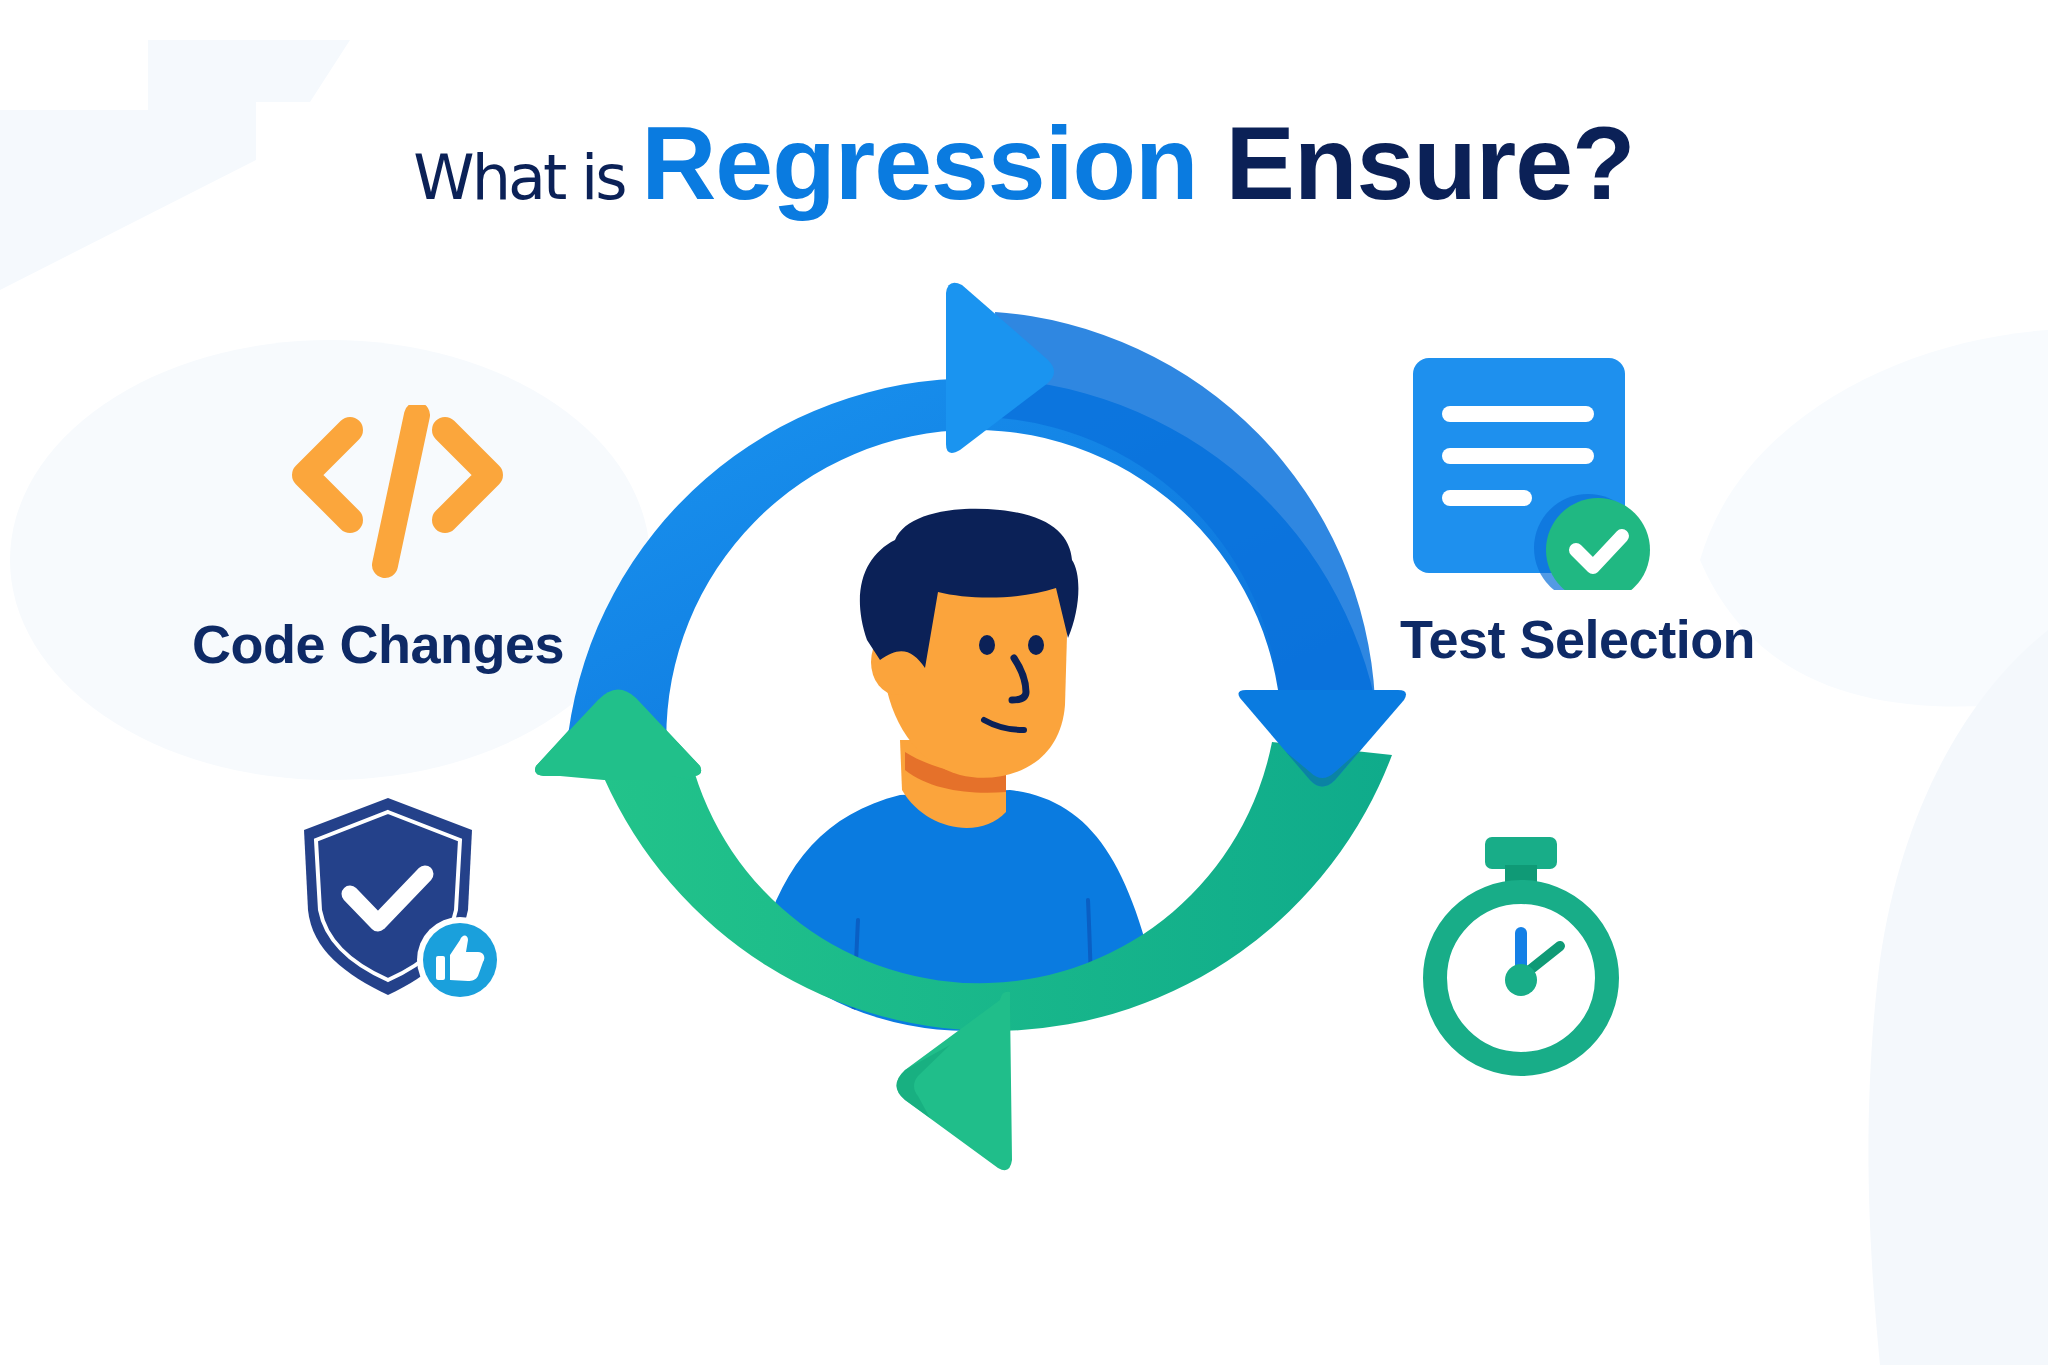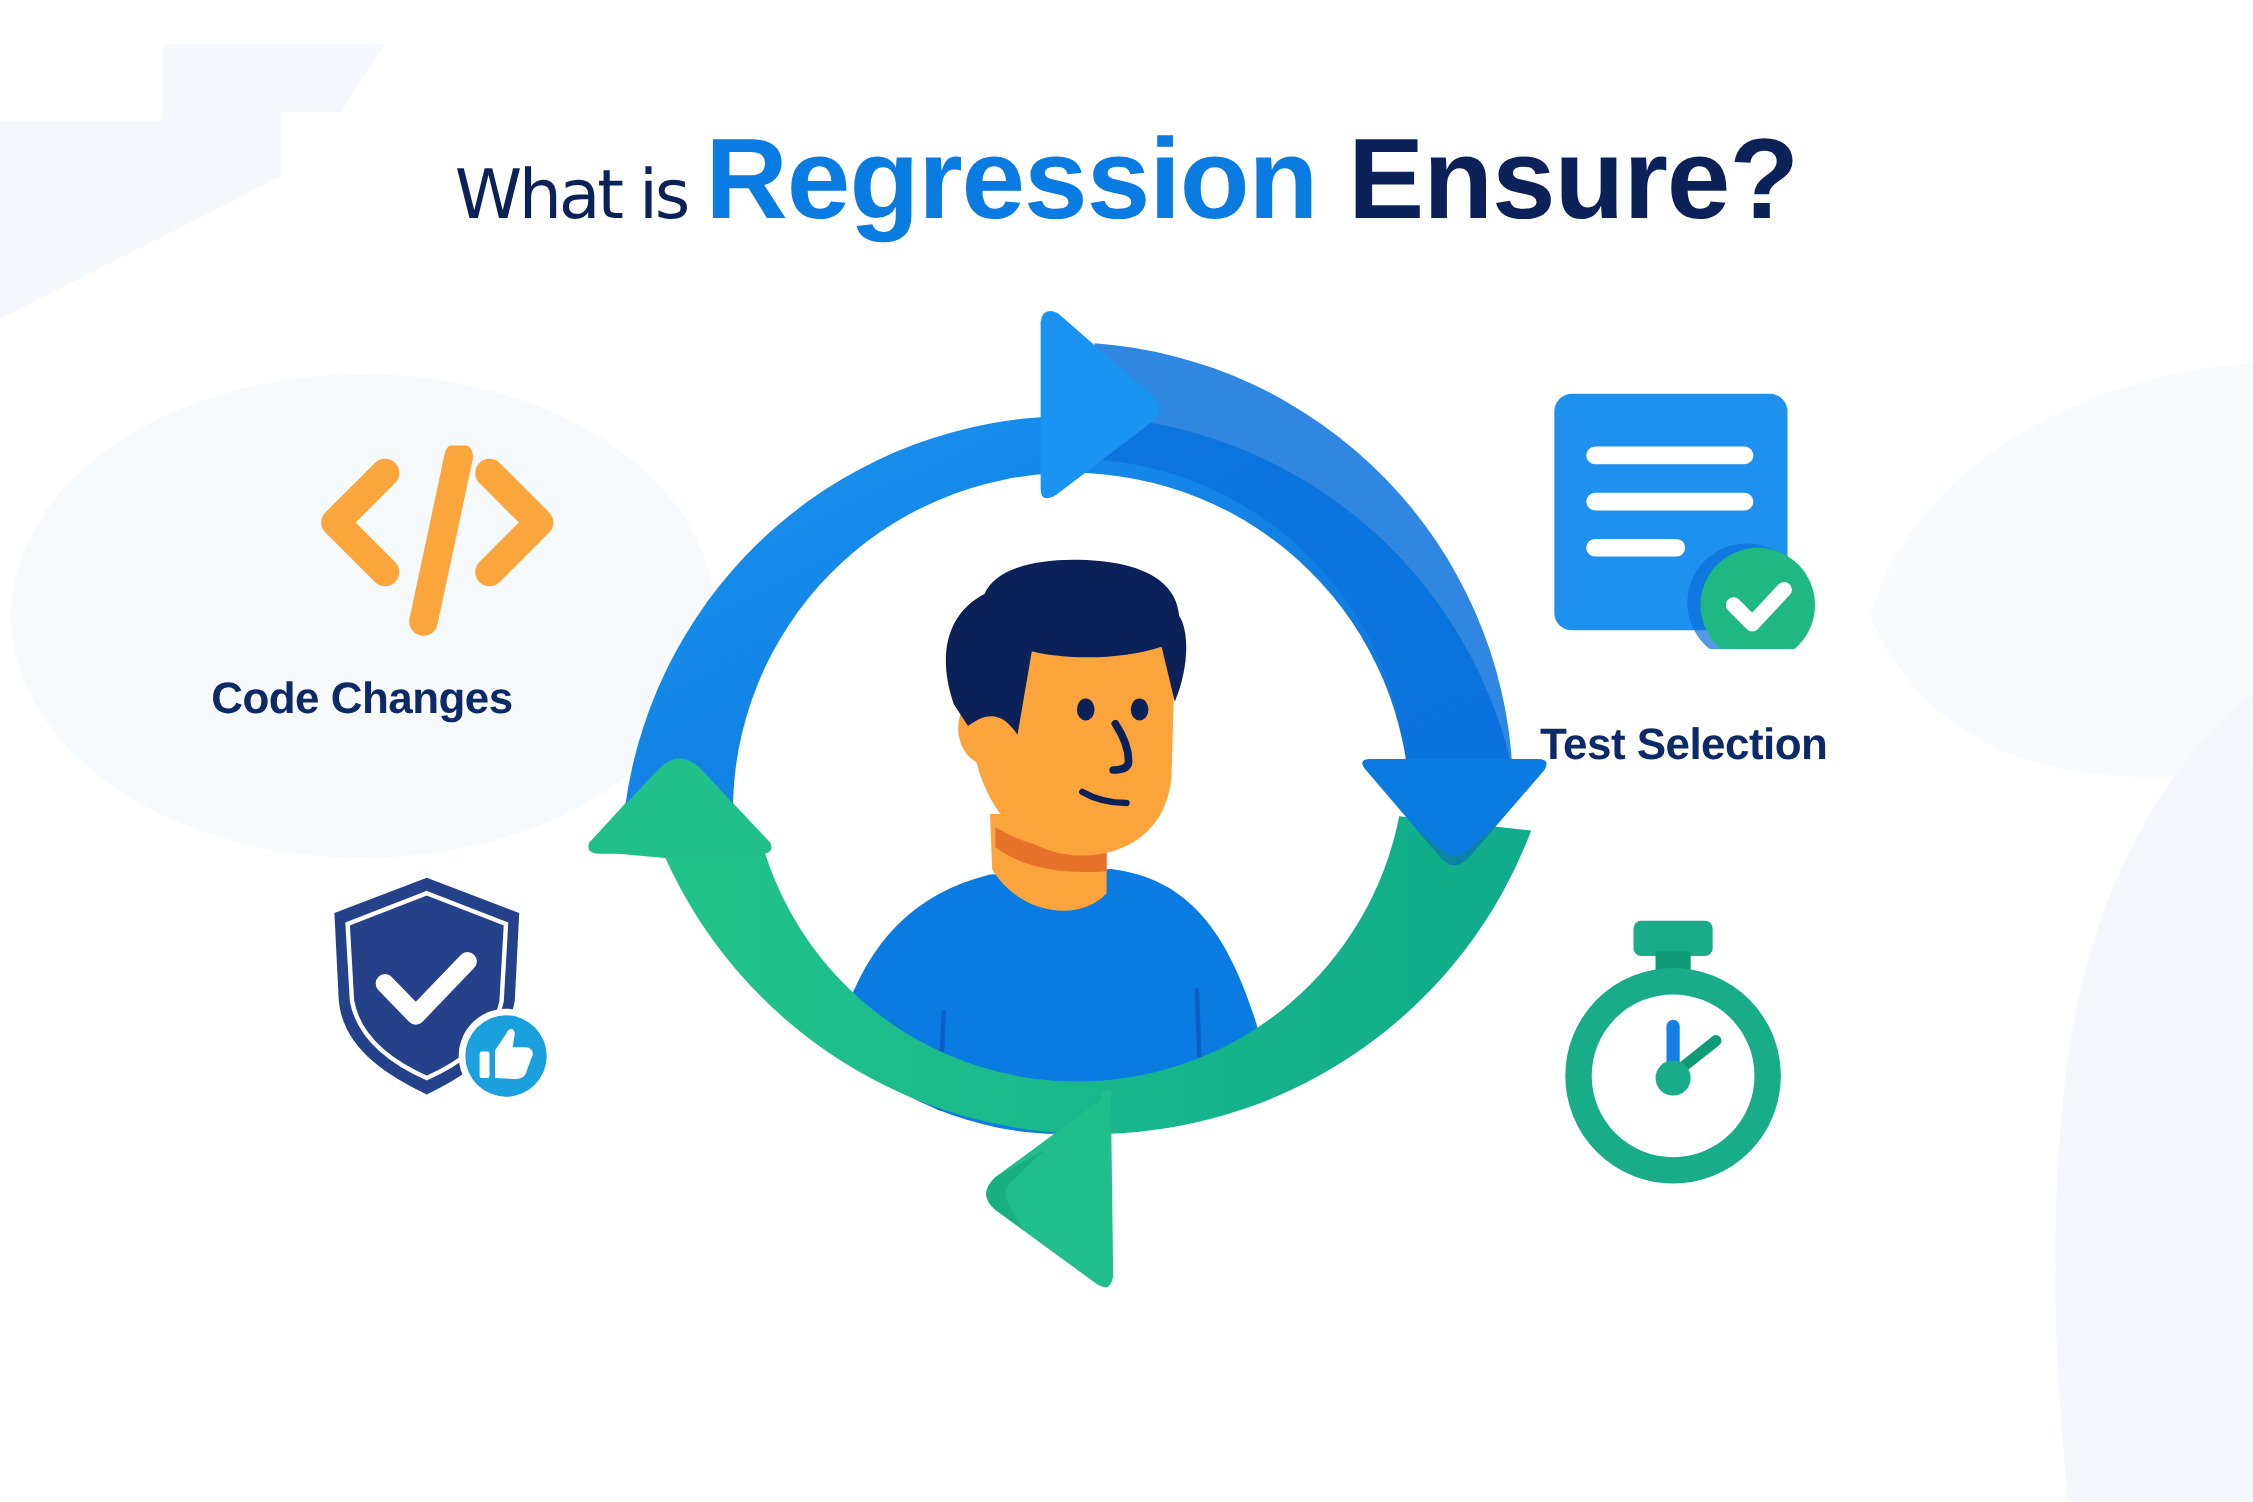--- a/index.html
+++ b/index.html
@@ -12,21 +12,21 @@
     .title {
       position: absolute; left: 0; top: 98px; width: 2048px; text-align: center;
       font-size: 104px; line-height: 130px; color: #0b2157; letter-spacing: -1px;
       white-space: nowrap;
     }
     .title .t-light { font-weight: 400; font-family: "DejaVu Sans", sans-serif; font-size: 62px; letter-spacing: -3px; }
     .title .t-accent { color: #0a7be0; font-weight: bold; margin-top: 12px; }
     .title .t-dark { font-weight: bold; }
     .diagram { position: absolute; left: 0; top: 0; width: 2048px; height: 1365px; }
     .label {
-      position: absolute; font-weight: bold; font-size: 40px; color: #0e2a66;
+      position: absolute; font-weight: bold; font-size: 54px; color: #0e2a66;
       white-space: nowrap; letter-spacing: -0.5px;
     }
     .step { position: absolute; }
   </style>
 </head>
 <body>
 
 <svg class="bg-layer" viewBox="0 0 2048 1365" xmlns="http://www.w3.org/2000/svg">
   <path d="M148 40 L350 40 L310 102 L256 102 L256 160 L0 290 L0 110 L148 110 Z" fill="#f5f9fd"></path>
   <ellipse cx="330" cy="560" rx="320" ry="220" fill="#f7fafd"></ellipse>
@@ -112,21 +112,21 @@
 <div class="step" style="left:1380px; top:340px; width:380px; height:340px;">
   <svg style="position:absolute; left:30px; top:10px;" width="260" height="240" viewBox="0 0 260 240">
     <rect x="3" y="8" width="212" height="215" rx="16" fill="#1e90ee"></rect>
     <rect x="32" y="56" width="152" height="16" rx="8" fill="#ffffff"></rect>
     <rect x="32" y="98" width="152" height="16" rx="8" fill="#ffffff"></rect>
     <rect x="32" y="140" width="90" height="16" rx="8" fill="#ffffff"></rect>
     <circle cx="178" cy="198" r="54" fill="#0a6fd8" opacity="0.7"></circle>
     <circle cx="188" cy="200" r="52" fill="#20b882"></circle>
     <path d="M 166 200 L 183 217 L 212 186" stroke="#ffffff" stroke-width="14" fill="none" stroke-linecap="round" stroke-linejoin="round"></path>
   </svg>
-  <div class="label" style="left:20px; top:268px;margin-top:47px;">Test Selection</div>
+  <div class="label" style="left:20px; top:268px;">Test Selection</div>
 </div>
 
 <div class="step" style="left:1370px; top:820px; width:300px; height:340px;">
   <svg style="position:absolute; left:25px; top:5px;" width="230" height="260" viewBox="0 0 230 260">
     <rect x="90" y="12" width="72" height="32" rx="7" fill="#18ad88"></rect>
     <rect x="110" y="40" width="32" height="18" fill="#0f9a76"></rect>
     <circle cx="126" cy="153" r="86" fill="none" stroke="#18ad88" stroke-width="24"></circle>
     <path d="M 126 108 L 126 152" stroke="#1480e6" stroke-width="12" stroke-linecap="round"></path>
     <path d="M 126 152 L 165 121" stroke="#0f9a76" stroke-width="10" stroke-linecap="round"></path>
     <circle cx="126" cy="155" r="16" fill="#18ad88"></circle>

